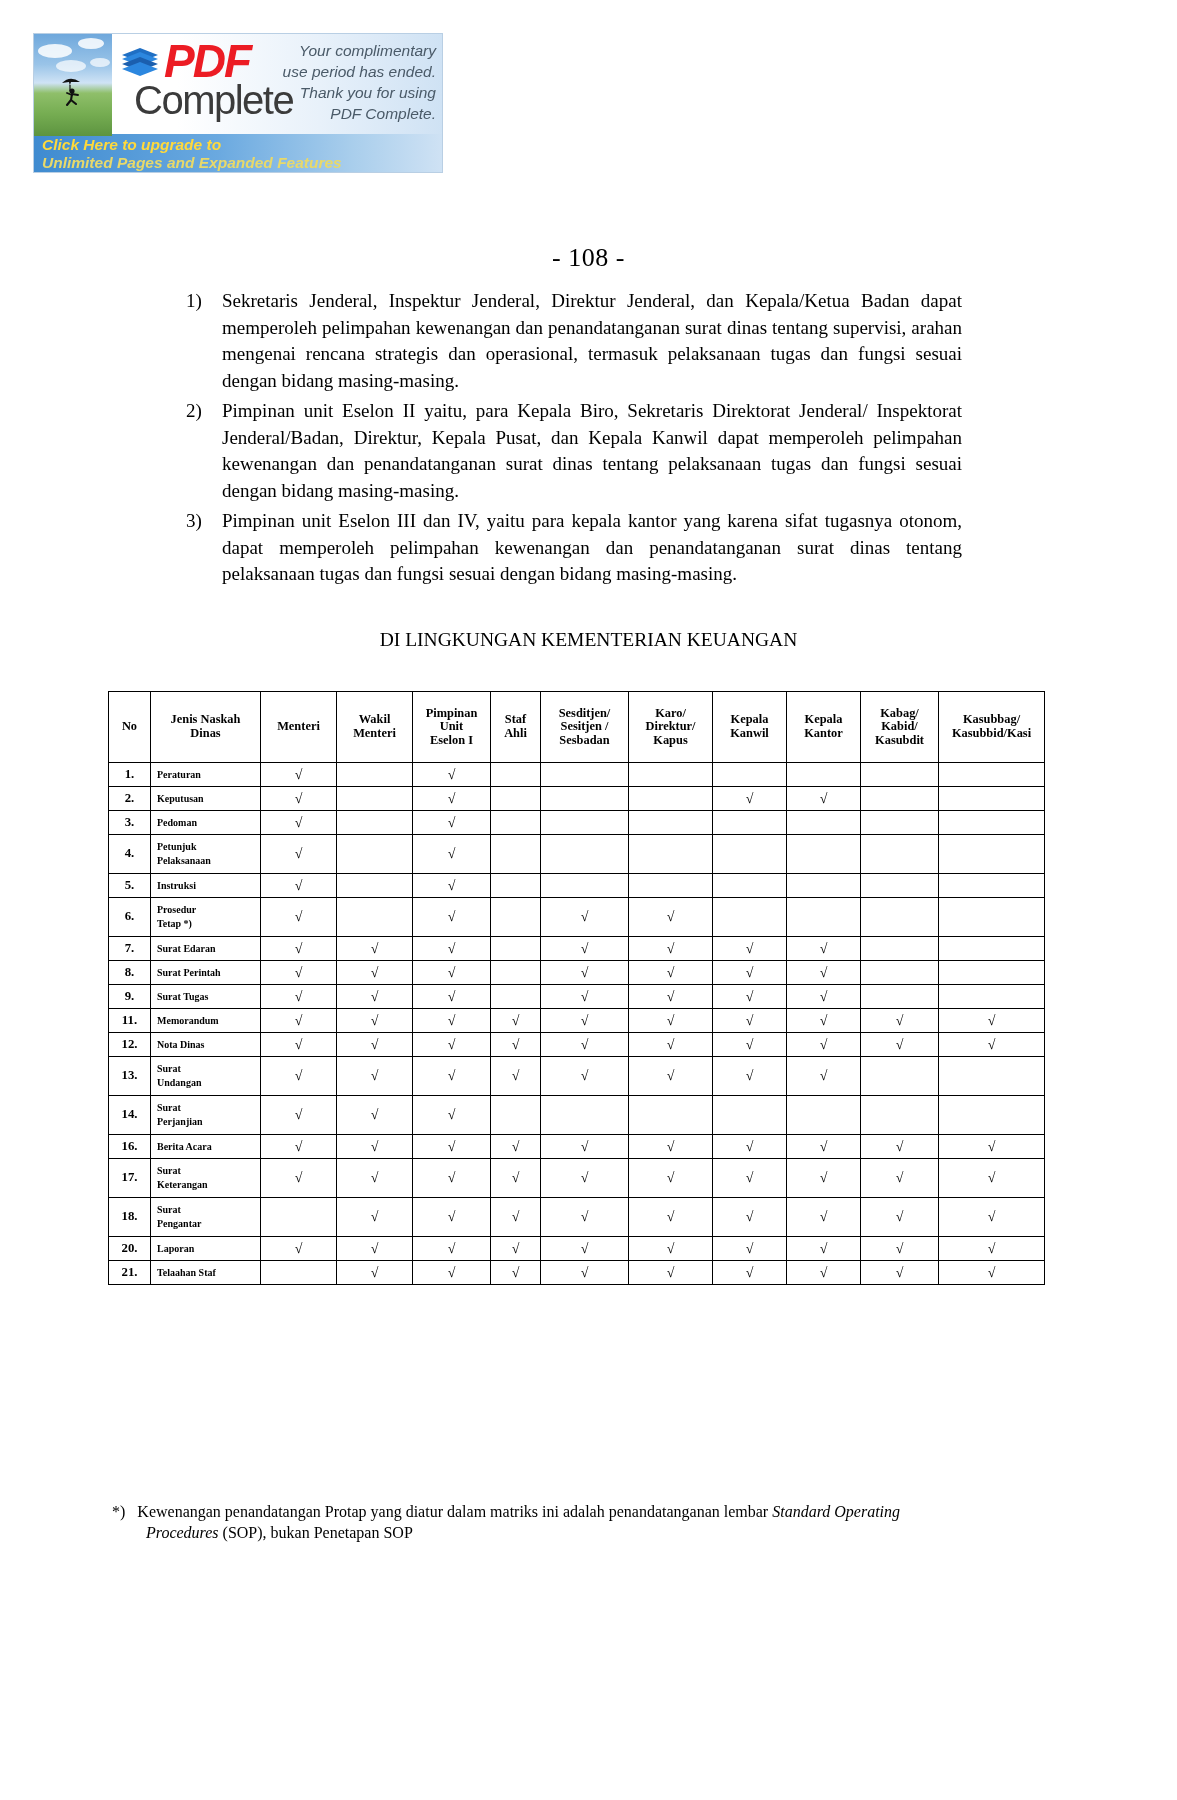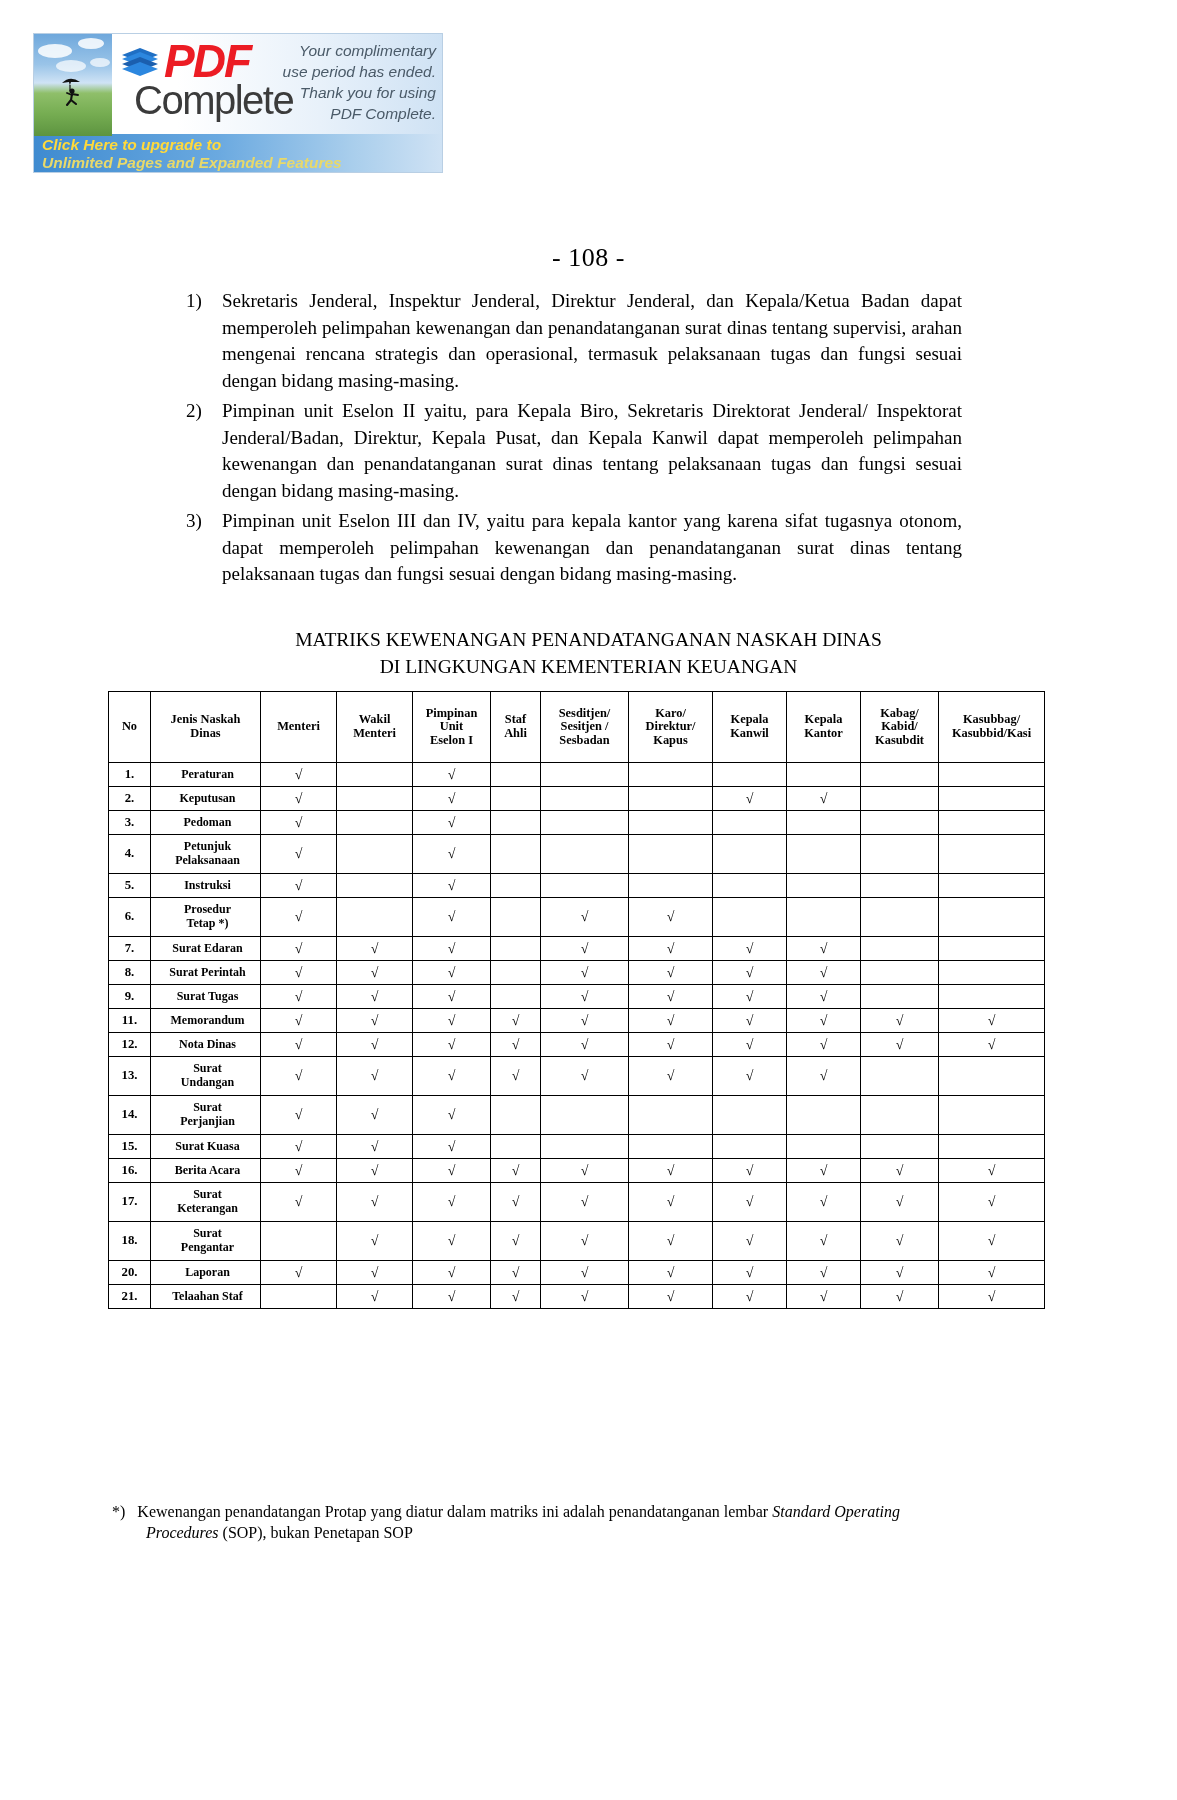--- a/index.html
+++ b/index.html
@@ -198,22 +198,22 @@
     padding: 2px 1px;
   }
   table.matrix td.no {
     font-weight: bold;
     font-size: 12.8px;
     text-align: center;
     width: 42px;
   }
   table.matrix td.jenis {
     font-weight: bold;
-    font-size: 12px;
-    text-align: center;
+    font-size: 10px;
+    text-align: left;
     padding-left: 6px;
   }
   table.matrix td.chk {
     font-size: 14px;
     height: 20px;
   }
   table.matrix tr.r1 td { height: 21px; }
   table.matrix tr.r2 td { height: 36px; }
 
   col.c-no      { width: 42px;  }
@@ -300,21 +300,20 @@
     <div class="li-marker">2)</div>
     <div class="li-text">Pimpinan unit Eselon II yaitu, para Kepala Biro, Sekretaris Direktorat Jenderal/ Inspektorat Jenderal/Badan, Direktur, Kepala Pusat, dan Kepala Kanwil dapat memperoleh pelimpahan kewenangan dan penandatanganan surat dinas tentang pelaksanaan tugas dan fungsi sesuai dengan bidang masing-masing.</div>
   </div>
   <div class="li">
     <div class="li-marker">3)</div>
     <div class="li-text">Pimpinan unit Eselon III dan IV, yaitu para kepala kantor yang karena sifat tugasnya otonom, dapat memperoleh pelimpahan kewenangan dan penandatanganan surat dinas tentang pelaksanaan tugas dan fungsi sesuai dengan bidang masing-masing.</div>
   </div>
 </div>
 
 <div id="matrix-title">
-  <div>MATRIKS KEWENANGAN PENANDATANGANAN NASKAH DINAS</div>
   <div>DI LINGKUNGAN KEMENTERIAN KEUANGAN</div>
 </div>
 
 <div id="matrix-table-wrap">
   <table class="matrix">
     <colgroup>
       <col class="c-no">
         <col class="c-jenis">
         <col class="c-menteri">
         <col class="c-wamen">
@@ -566,34 +565,20 @@
           <td class="chk">√</td>
           <td class="chk"></td>
           <td class="chk"></td>
           <td class="chk"></td>
           <td class="chk"></td>
           <td class="chk"></td>
           <td class="chk"></td>
           <td class="chk"></td>
         </tr>
         <tr class="r1">
-          <td class="no">15.</td>
-          <td class="jenis">Surat Kuasa</td>
-          <td class="chk">√</td>
-          <td class="chk">√</td>
-          <td class="chk">√</td>
-          <td class="chk"></td>
-          <td class="chk"></td>
-          <td class="chk"></td>
-          <td class="chk"></td>
-          <td class="chk"></td>
-          <td class="chk"></td>
-          <td class="chk"></td>
-        </tr>
-        <tr class="r1">
           <td class="no">16.</td>
           <td class="jenis">Berita Acara</td>
           <td class="chk">√</td>
           <td class="chk">√</td>
           <td class="chk">√</td>
           <td class="chk">√</td>
           <td class="chk">√</td>
           <td class="chk">√</td>
           <td class="chk">√</td>
           <td class="chk">√</td>

